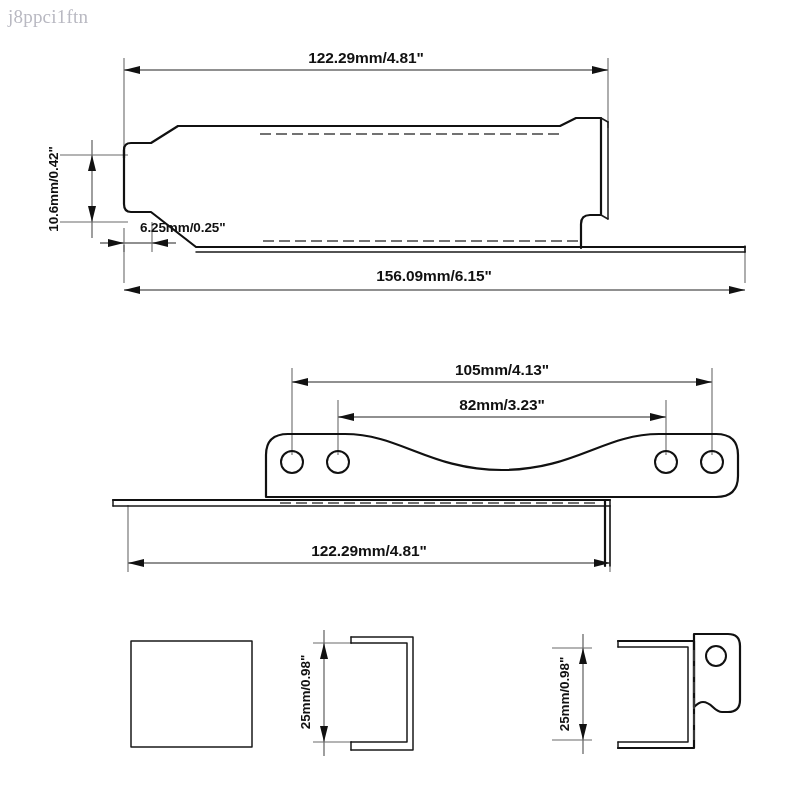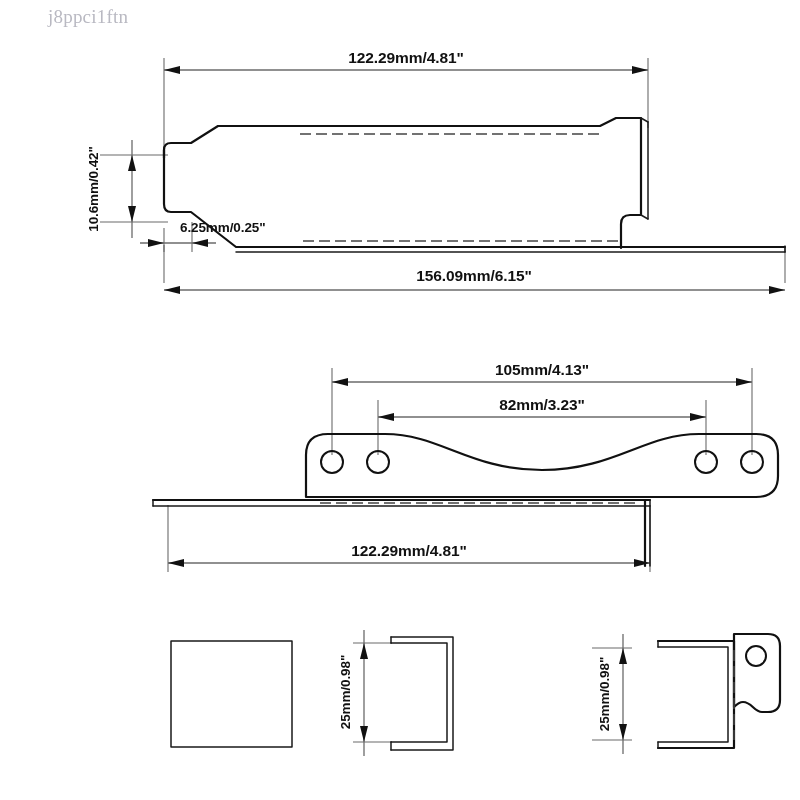--- a/index.html
+++ b/index.html
@@ -13,21 +13,20 @@
     font-family: "Liberation Sans", sans-serif;
     position: relative;
     overflow: hidden;
   }
   #sheet {
     position: absolute;
     left: 0;
     top: 0;
     width: 692px;
     height: 800px;
-    margin-left: 40px;
   }
   .wm {
     position: absolute;
     left: 8px;
     top: 6px;
     font-family: "Liberation Serif", serif;
     font-size: 19px;
     color: #b9b9c2;
     letter-spacing: 0.2px;
     user-select: none;

